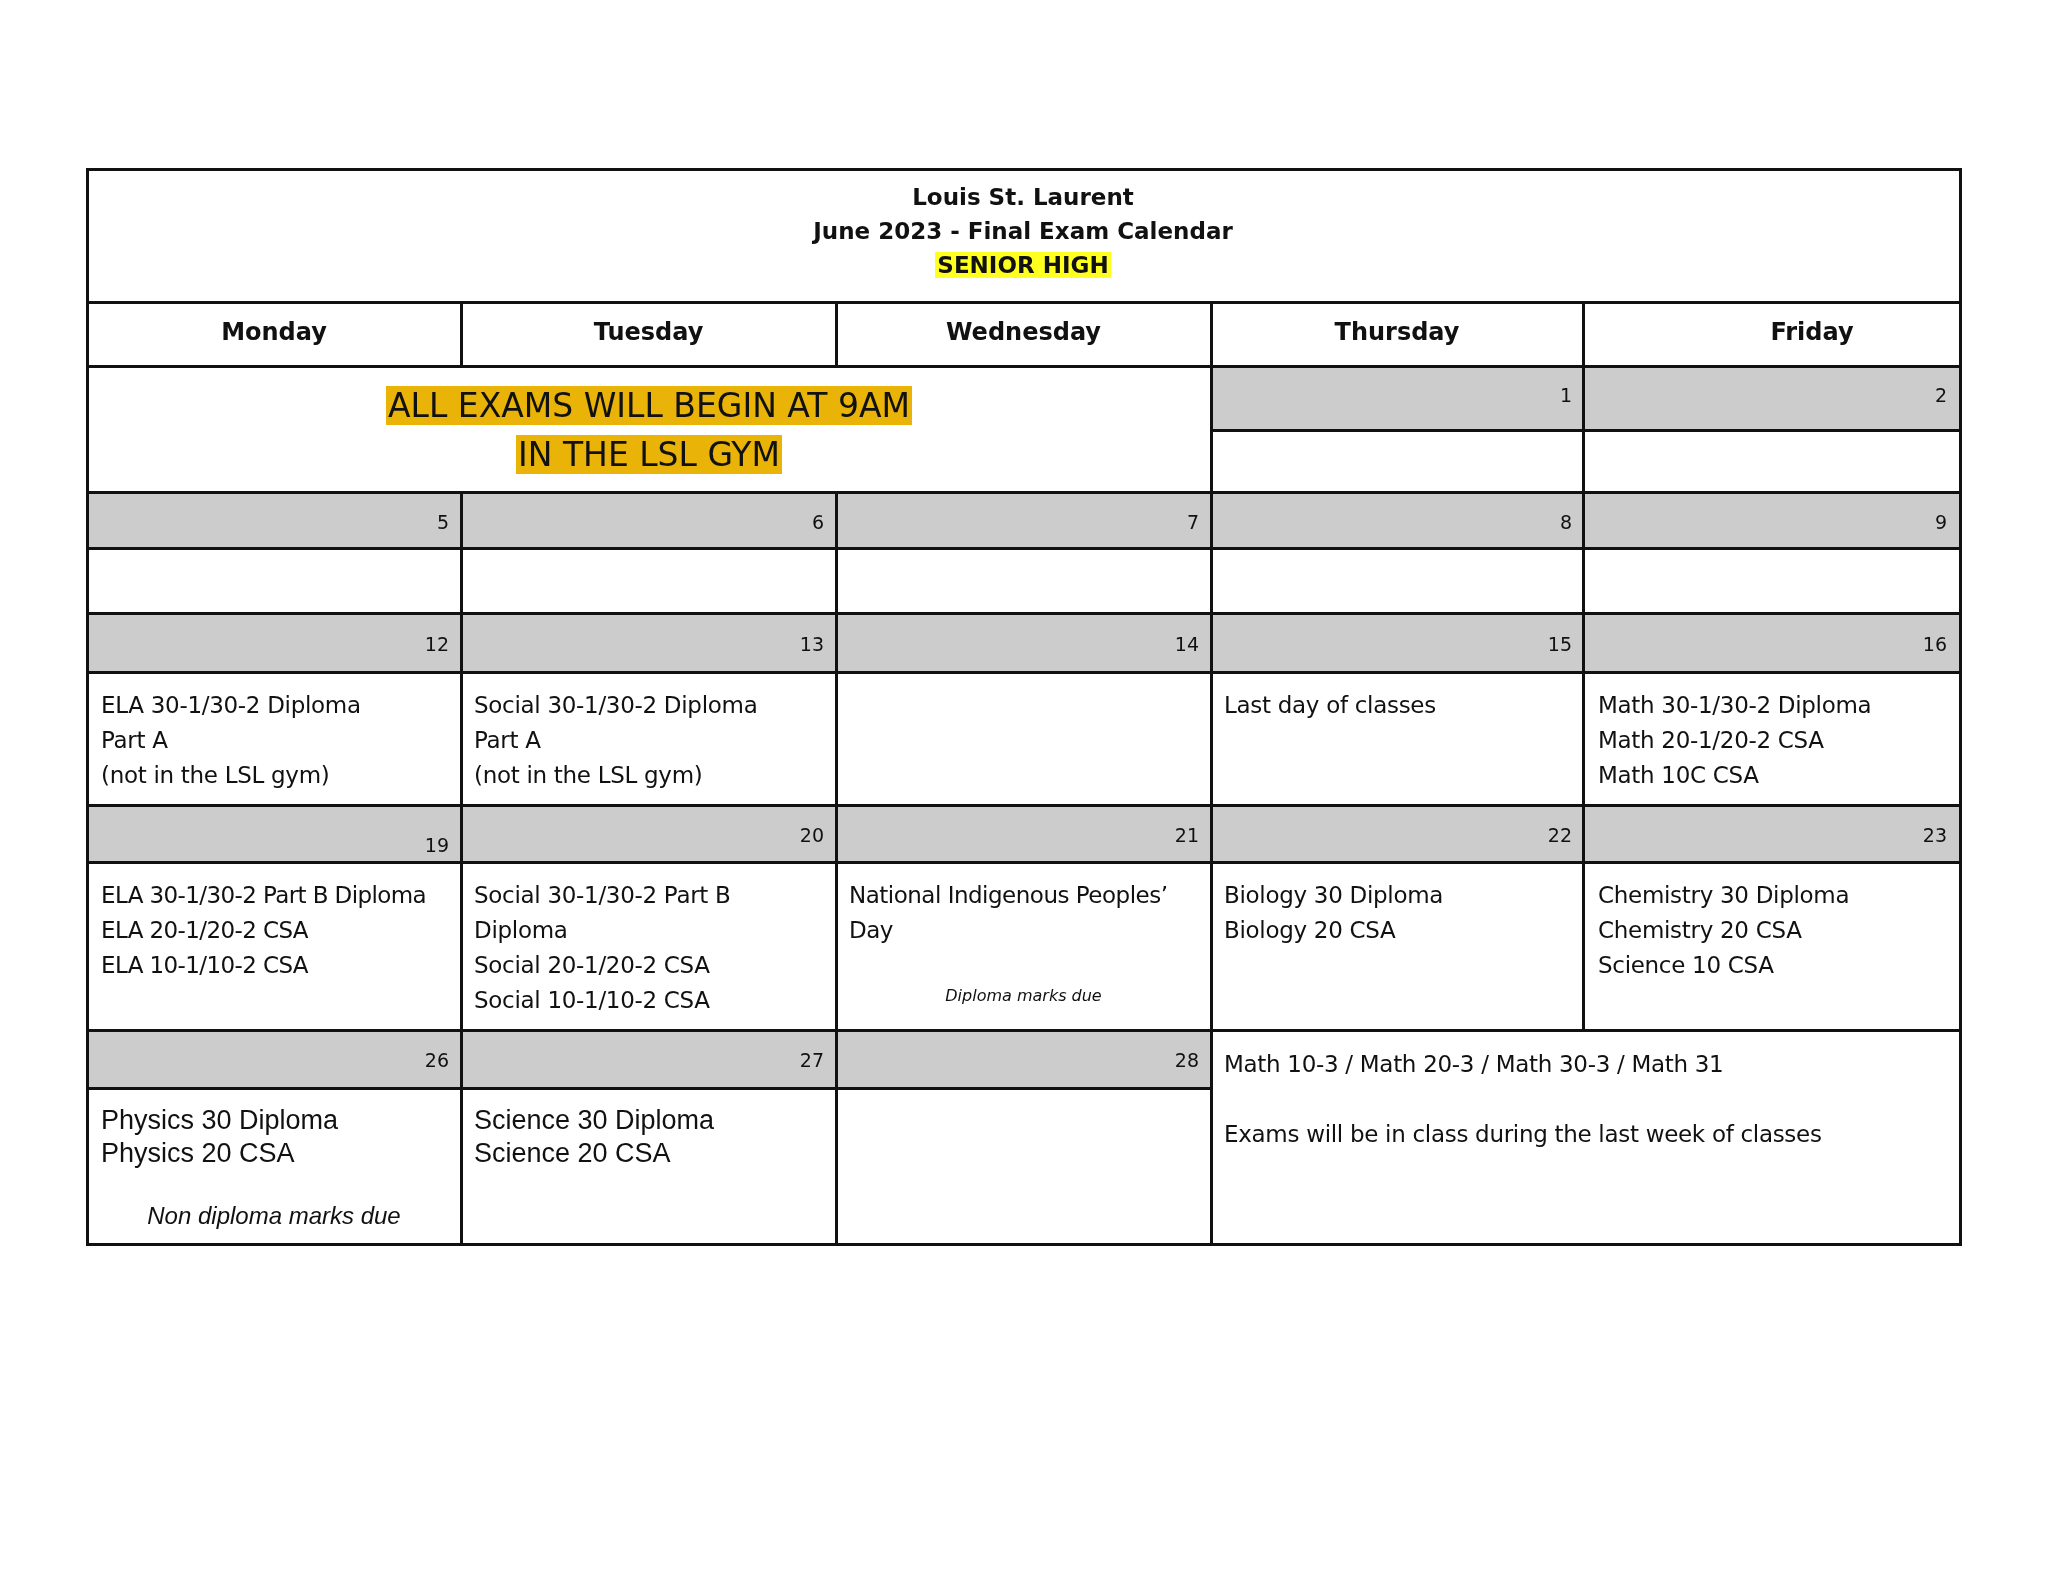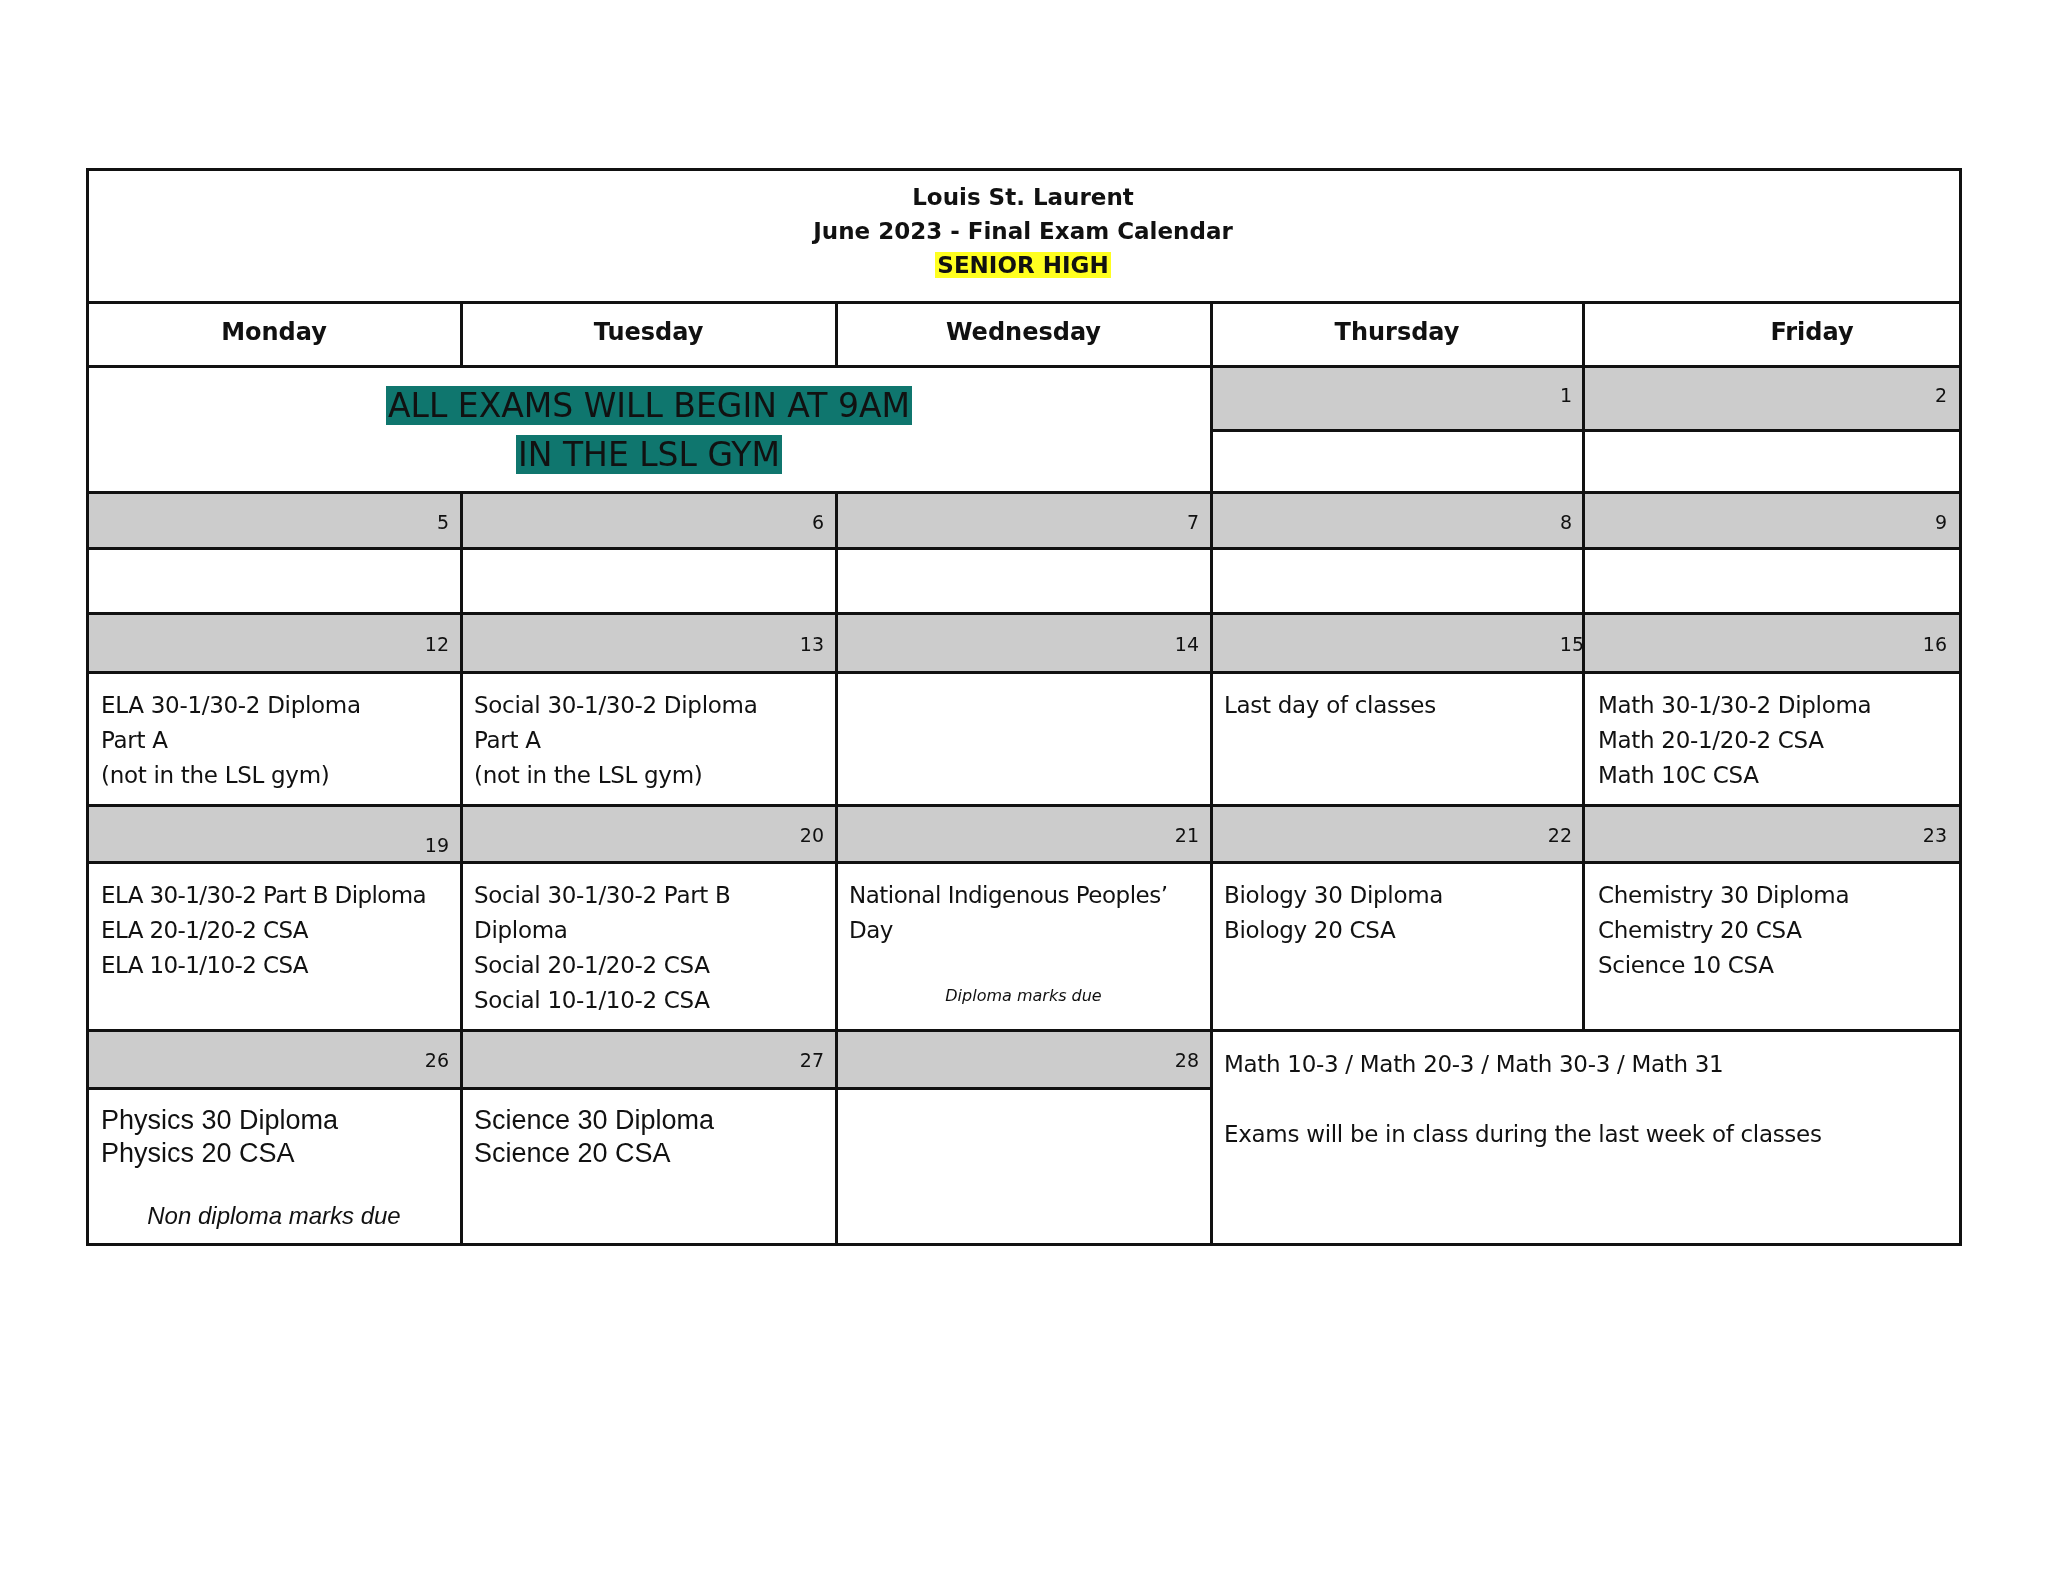--- a/index.html
+++ b/index.html
@@ -10,21 +10,21 @@
   .strip { position:absolute; background:#cccccc; }
   .daynum { position:absolute; font-family:"DejaVu Sans", sans-serif; font-size:19px;
             text-align:right; color:#111; }
   .title-block { position:absolute; left:87px; width:1872px; top:180px; text-align:center;
                  font-family:"DejaVu Sans", sans-serif; font-weight:bold; font-size:23px; line-height:34px; }
   .hl-yellow { background:#ffff20; padding:0 2px; }
   .dayname { position:absolute; text-align:center; font-family:"DejaVu Sans", sans-serif;
              font-weight:bold; font-size:24px; }
   .banner { position:absolute; left:87px; width:1124px; top:381px; text-align:center;
             font-family:"DejaVu Sans", sans-serif; font-size:33px; line-height:49px; }
-  .hl-cyan { background:#0f766e; padding:0 2px;text-align:right; }
+  .hl-cyan { background:#eab308; padding:0 2px;text-align:right; }
   .cell-text { position:absolute; font-family:"DejaVu Sans", sans-serif; font-size:23px;
                line-height:35px; letter-spacing:-0.3px; }
   .cell-arial { position:absolute; font-family:"Liberation Sans", sans-serif; font-size:27px;
                 line-height:33px; }
   .note-italic { position:absolute; text-align:center; font-style:italic;
                  font-family:"DejaVu Sans", sans-serif; font-size:16px; }
   .note-italic-arial { position:absolute; text-align:center; font-style:italic;
                  font-family:"Liberation Sans", sans-serif; font-size:24px; }
   .line { display:block; white-space:nowrap; }
 </style>
@@ -62,21 +62,21 @@
 
   <div class="daynum" style="left:87px;width:362px;top:511px;">5</div>
   <div class="daynum" style="left:461px;width:363px;top:511px;">6</div>
   <div class="daynum" style="left:836px;width:363px;top:511px;">7</div>
   <div class="daynum" style="left:1211px;width:361px;top:511px;">8</div>
   <div class="daynum" style="left:1583px;width:364px;top:511px;">9</div>
 
   <div class="daynum" style="left:87px;width:362px;top:633px;">12</div>
   <div class="daynum" style="left:461px;width:363px;top:633px;">13</div>
   <div class="daynum" style="left:836px;width:363px;top:633px;">14</div>
-  <div class="daynum" style="left:1211px;width:361px;top:633px;padding-left:12px;">15</div>
+  <div class="daynum" style="left:1211px;width:361px;top:633px;">15</div>
   <div class="daynum" style="left:1583px;width:364px;top:633px;">16</div>
 
   <div class="daynum" style="left:87px;width:362px;top:834px;">19</div>
   <div class="daynum" style="left:461px;width:363px;top:824px;">20</div>
   <div class="daynum" style="left:836px;width:363px;top:824px;">21</div>
   <div class="daynum" style="left:1211px;width:361px;top:824px;">22</div>
   <div class="daynum" style="left:1583px;width:364px;top:824px;">23</div>
 
   <div class="daynum" style="left:87px;width:362px;top:1049px;">26</div>
   <div class="daynum" style="left:461px;width:363px;top:1049px;">27</div>

